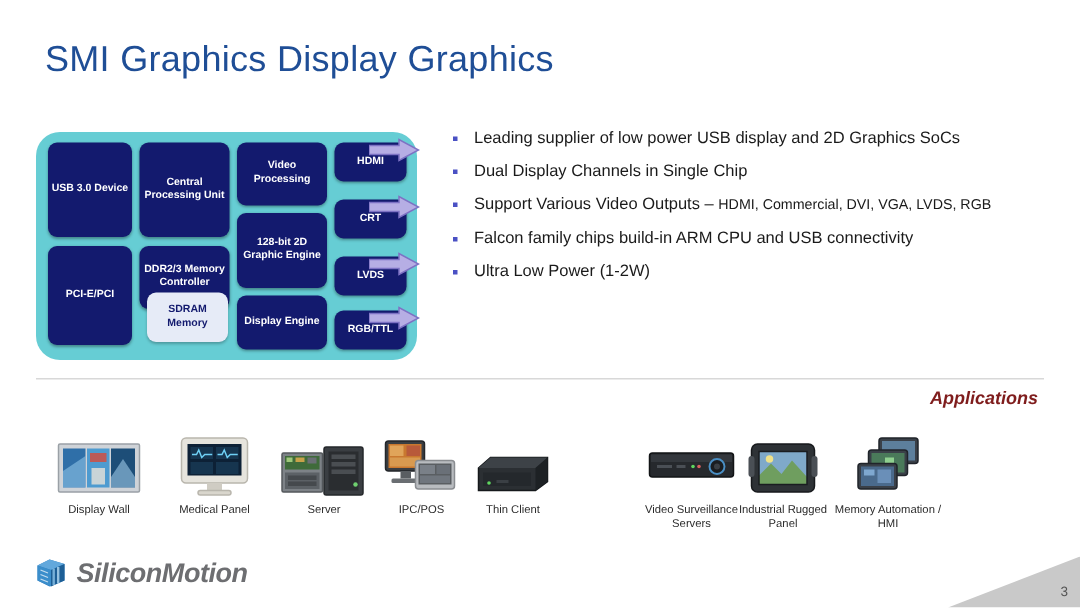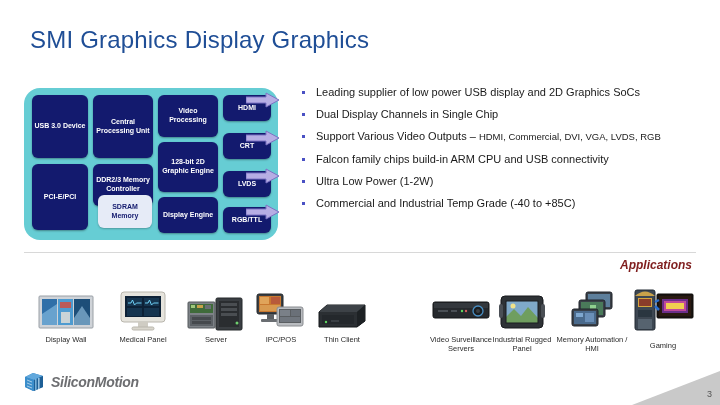--- a/index.html
+++ b/index.html
@@ -139,21 +139,21 @@
   .a-gaming   { left:608px; width:66px; }
   .a-gaming .cap { margin-top:9px; }
   .a-video .thumb, .a-usb .thumb { align-items:center; }
 
   
   #footer-logo {
     position:absolute; left:22px; top:370px;
     display:flex; align-items:center; gap:5px;
   }
   #footer-logo .wordmark {
-    font-size:14px; font-weight:bold; font-style:italic;
+    font-size:18px; font-weight:bold; font-style:italic;
     color:#6d6e71;
     letter-spacing:-.3px;
   }
   #corner-wedge {
     position:absolute; right:0; bottom:0;
     width:88px; height:34px;
     overflow:hidden;
   }
   #corner-wedge .tri {
     position:absolute; right:0; bottom:0;
@@ -198,21 +198,20 @@
 <svg class="arrow a4" viewBox="0 0 34 16">
   <polygon points="0,5 20,5 20,1 33,8 20,15 20,11 0,11" fill="#b6aee4" stroke="#7d72c4" stroke-width="1"></polygon>
 </svg>
 
 <div id="bullet-list">
   <div class="bullet"><span>Leading supplier of low power USB display and 2D Graphics SoCs</span></div>
   <div class="bullet"><span>Dual Display Channels in Single Chip</span></div>
   <div class="bullet"><span>Support Various Video Outputs – </span><span class="small">HDMI, Commercial, DVI, VGA, LVDS, RGB</span></div>
   <div class="bullet"><span>Falcon family chips build-in ARM CPU and USB connectivity</span></div>
   <div class="bullet"><span>Ultra Low Power (1-2W)</span></div>
-  <div class="bullet"><span>Commercial and Industrial Temp Grade (-40 to +85C)</span></div>
 </div>
 
 <div id="divider"></div>
 <div id="applications-heading">Applications</div>
 
 <div id="applications-row">
 
   <div class="app a-display">
     <div class="thumb">
       <svg width="58" height="38" viewBox="0 0 58 38">
@@ -345,39 +344,20 @@
         <rect x="24" y="15" width="6" height="7" fill="#8fd08f"></rect>
         <rect x="6" y="19" width="26" height="17" rx="2" fill="#3a4048" stroke="#20242a"></rect>
         <rect x="8" y="21" width="22" height="13" fill="#4a6a8c"></rect>
         <rect x="10" y="23" width="7" height="4" fill="#7fa8d0"></rect>
         <rect x="19" y="23" width="9" height="9" fill="#6a8fb8"></rect>
       </svg>
     </div>
     <div class="cap">Memory Automation / HMI</div>
   </div>
 
-  <div class="app a-gaming">
-    <div class="thumb">
-      <svg width="64" height="44" viewBox="0 0 64 44">
-        <rect x="4" y="2" width="20" height="40" rx="2" fill="#3d4752" stroke="#222a33"></rect>
-        <path d="M4 8 Q14 -1 24 8 Z" fill="#c9a24a"></path>
-        <rect x="7" y="10" width="14" height="9" fill="#d4a63f"></rect>
-        <rect x="8" y="11" width="12" height="7" fill="#8a3c2a"></rect>
-        <rect x="7" y="22" width="14" height="7" fill="#2a3640"></rect>
-        <rect x="7" y="31" width="14" height="10" fill="#56636f"></rect>
-        <rect x="26" y="6" width="36" height="24" rx="1" fill="#1a1410" stroke="#0c0a08"></rect>
-        <rect x="28" y="8" width="32" height="20" fill="#2a1a12"></rect>
-        <rect x="31" y="11" width="26" height="14" fill="#6a2f8a"></rect>
-        <rect x="33" y="13" width="22" height="10" fill="#c04a9a"></rect>
-        <rect x="35" y="15" width="18" height="6" fill="#f0d050"></rect>
-        <path d="M24 14 L28 12 M24 18 L28 22" stroke="#2a6fd0" stroke-width="2.5" fill="none"></path>
-      </svg>
-    </div>
-    <div class="cap">Gaming</div>
-  </div>
 
 </div>
 
 <div id="footer-logo">
   <svg width="24" height="24" viewBox="0 0 24 24">
     <path d="M3 7 L11 3 L21 6 L21 17 L11 21 L3 17 Z" fill="#2f7fc1"></path>
     <path d="M3 7 L11 3 L21 6 L12 10 Z" fill="#62a8dc"></path>
     <path d="M12 10 L21 6 L21 17 L12 21 Z" fill="#1d5f96"></path>
     <path d="M3 7 L12 10 L12 21 L3 17 Z" fill="#3b8ecb"></path>
     <path d="M5 10 L10 12 M5 13 L10 15 M5 16 L10 18" stroke="#ffffff" stroke-width=".8" opacity=".7"></path>

